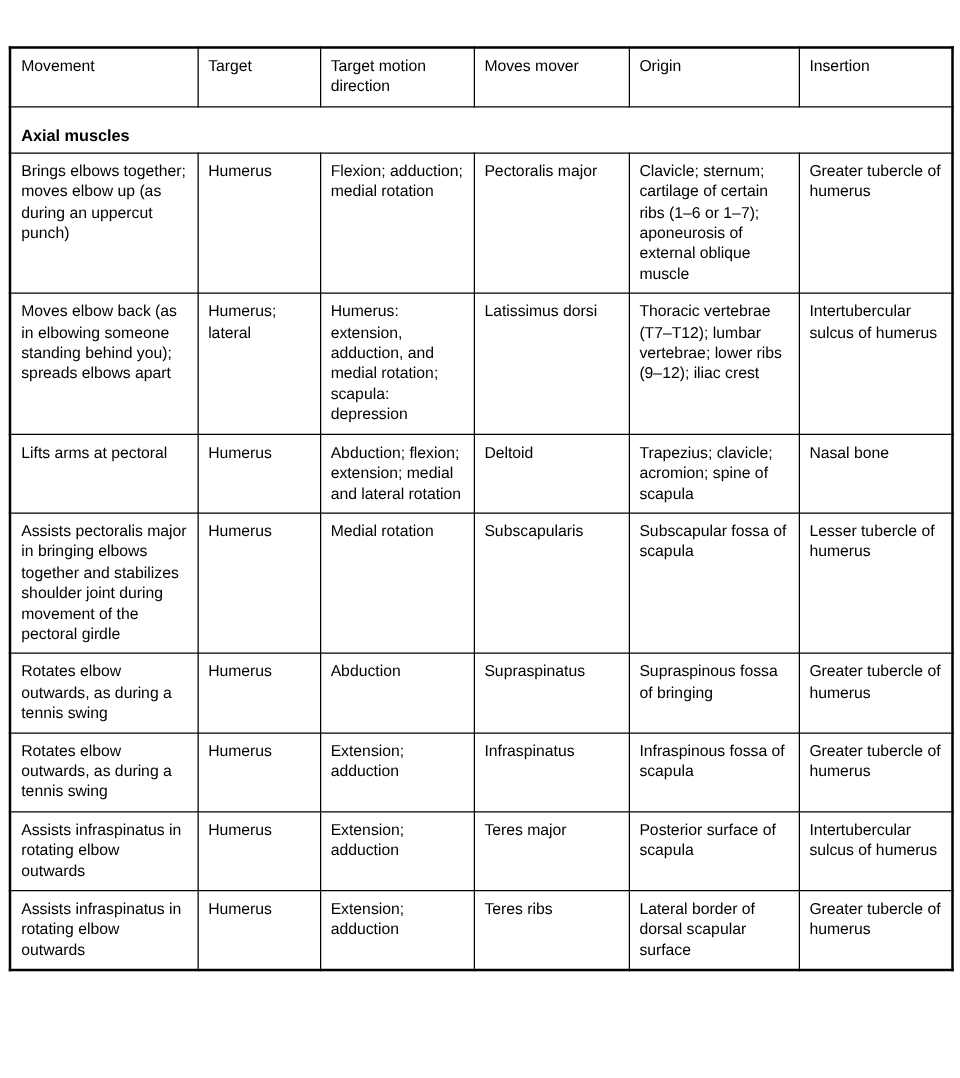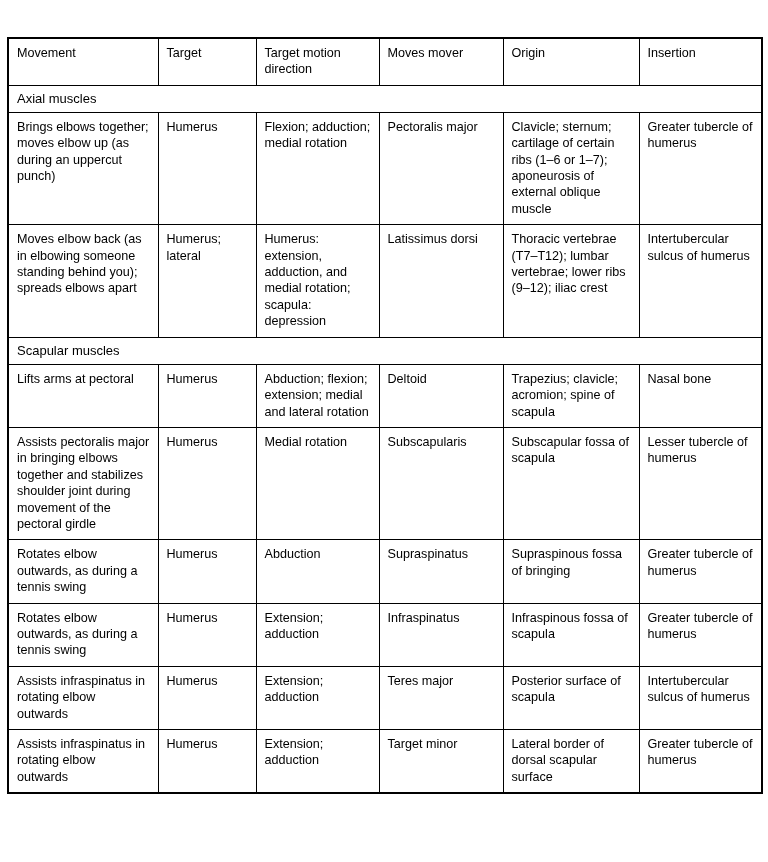--- a/index.html
+++ b/index.html
@@ -44,23 +44,23 @@
     text-align: center;
     vertical-align: middle;
     font-size: 13px;
     line-height: 16px;
     padding-top: 10px;
     padding-bottom: 10px;
     height: 28px;
   }
   
   tr.section-row td {
-    font-weight: normal;
+    font-weight: bold;
     font-size: 13px;
-    padding-top: 5px;
+    padding-top: 15px;
     padding-bottom: 5px;
     line-height: 16px;
     vertical-align: middle;
   }
   
   col.c0 { width: 150px; }
   col.c1 { width: 98px; }
   col.c2 { width: 123px; }
   col.c3 { width: 124px; }
   col.c4 { width: 136px; }
@@ -102,23 +102,20 @@
           <td>Greater tubercle of humerus</td>
         </tr>
         <tr>
           <td>Moves elbow back (as in elbowing someone standing behind you); spreads elbows apart</td>
           <td>Humerus; lateral</td>
           <td>Humerus: extension, adduction, and medial rotation; scapula: depression</td>
           <td>Latissimus dorsi</td>
           <td>Thoracic vertebrae (T7–T12); lumbar vertebrae; lower ribs (9–12); iliac crest</td>
           <td>Intertubercular sulcus of humerus</td>
         </tr>
-        <tr class="section-row">
-          <td colspan="6">Scapular muscles</td>
-        </tr>
         <tr>
           <td>Lifts arms at pectoral</td>
           <td>Humerus</td>
           <td>Abduction; flexion; extension; medial and lateral rotation</td>
           <td>Deltoid</td>
           <td>Trapezius; clavicle; acromion; spine of scapula</td>
           <td>Nasal bone</td>
         </tr>
         <tr>
           <td>Assists pectoralis major in bringing elbows together and stabilizes shoulder joint during movement of the pectoral girdle</td>
@@ -149,19 +146,19 @@
           <td>Humerus</td>
           <td>Extension; adduction</td>
           <td>Teres major</td>
           <td>Posterior surface of scapula</td>
           <td>Intertubercular sulcus of humerus</td>
         </tr>
         <tr>
           <td>Assists infraspinatus in rotating elbow outwards</td>
           <td>Humerus</td>
           <td>Extension; adduction</td>
-          <td>Target minor</td>
+          <td>Teres ribs</td>
           <td>Lateral border of dorsal scapular surface</td>
           <td>Greater tubercle of humerus</td>
         </tr>
       </tbody>
   </table>
 </div>
 
 </body></html>

